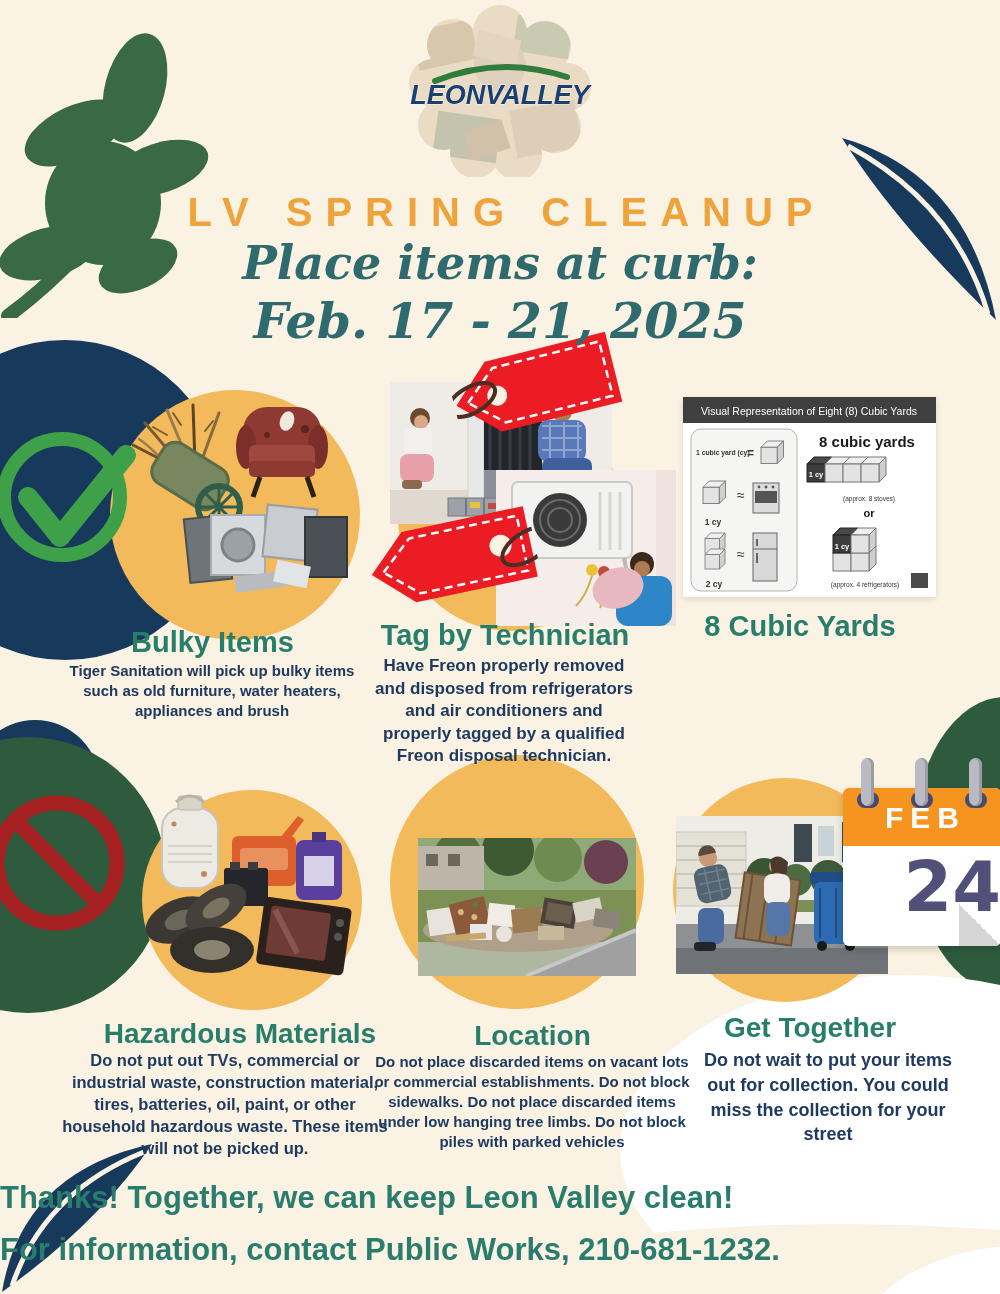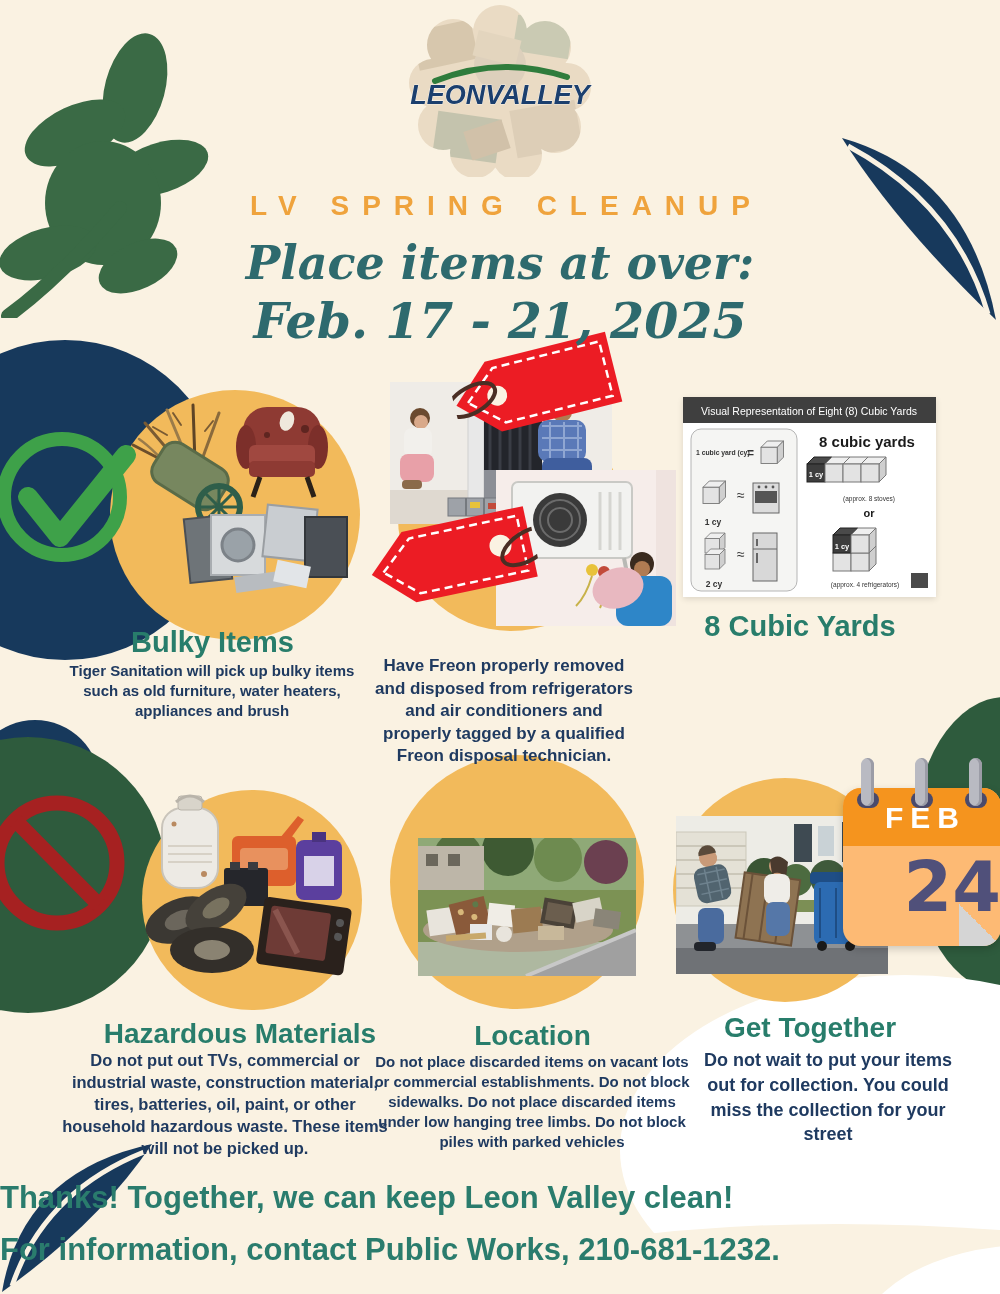--- a/index.html
+++ b/index.html
@@ -2,34 +2,34 @@
 <html><head>
 <meta charset="utf-8">
 <style>
   html,body{margin:0;padding:0;}
   .page{position:relative;width:1000px;height:1294px;background:#FAF2E2;overflow:hidden;
         font-family:"Liberation Sans",sans-serif;padding-left:48px;}
   .abs{position:absolute;}
   .c{position:absolute;border-radius:50%;}
   svg{display:block;font-family:"Liberation Sans",sans-serif;}
   .title{position:absolute;left:0;top:190px;width:1000px;text-align:center;
-         font-size:28px;font-weight:800;letter-spacing:13px;text-indent:13px;color:#EFA33C;}
+         font-size:40px;font-weight:800;letter-spacing:13px;text-indent:13px;color:#EFA33C;}
   .script{position:absolute;left:0;width:1000px;text-align:center;color:#2E6A6E;
           font-family:"DejaVu Serif",serif;font-style:italic;font-weight:700;}
   .sub1{top:236px;font-size:46px;}
   .sub2{top:292px;font-size:49px;}
   .sec-h{position:absolute;text-align:center;font-weight:800;color:#287D6B;font-size:29px;}
   .sec-b{position:absolute;text-align:center;font-weight:700;color:#1F3A60;line-height:1.33;}
   .sec-h2{font-size:28px;}
   .footer-l{position:absolute;left:0;width:1000px;font-weight:800;
             color:#2A7C6D;font-size:31px;}
   
   .cal{position:absolute;left:843px;top:758px;width:158px;height:220px;}
-  .cal-card{position:absolute;left:0;top:30px;width:158px;height:158px;background:#fdba74;
-            border-radius:18px;box-shadow:0 3px 8px rgba(0,0,0,.18);overflow:hidden;}
+  .cal-card{position:absolute;left:0;top:30px;width:158px;height:158px;background:#ffffff;
+            border-radius:6px;box-shadow:0 3px 8px rgba(0,0,0,.18);overflow:hidden;}
   .cal-head{position:absolute;left:0;top:0;width:158px;height:58px;background:#F5941E;
             color:#fff;text-align:center;font-weight:800;font-size:30px;letter-spacing:7px;
             text-indent:7px;line-height:60px;}
   .cal-day{position:absolute;left:0;top:58px;width:158px;text-align:right;
            font-weight:800;font-size:70px;color:#50507A;font-family:"DejaVu Sans",sans-serif;}
   .cal-fold{position:absolute;right:0;bottom:0;width:42px;height:42px;
             background:linear-gradient(to top right,#D5D5D5 50%,rgba(0,0,0,0) 50%);}
   .ring{position:absolute;top:0;width:13px;height:48px;background:#B9BAC2;border-radius:7px;
         box-shadow:inset -3px 0 0 #9B9CA6;}
   .ring-hole{position:absolute;top:34px;width:22px;height:16px;background:#4A4A6B;border-radius:8px;}
@@ -393,26 +393,27 @@
     <div class="ring" style="left:72px"></div>
     <div class="ring" style="left:126px"></div>
   </div>
 
   <svg class="abs" style="left:600px;top:1200px" width="400" height="94" viewBox="0 0 400 94">
     <path d="M0,94 L0,40 Q180,14 400,30 L400,94 Z" fill="#FAF2E2"></path>
   </svg>
   <div class="c" style="left:855px;top:1245px;width:350px;height:210px;background:#FFFFFF"></div>
 
   <div class="title">LV SPRING CLEANUP</div>
-  <div class="script sub1">Place items at over:</div>
+  <div class="script sub1">Place items at curb:</div>
   <div class="script sub2">Feb. 17 - 21, 2025</div>
 
   <div class="sec-h" style="left:40px;top:626px;width:345px;">Bulky Items</div>
   <div class="sec-b" style="left:62px;top:661px;width:300px;font-size:15px;">Tiger Sanitation will pick up bulky items such as old furniture, water heaters, appliances and brush</div>
 
+  <div class="sec-h" style="left:360px;top:619px;width:290px;">Tag by Technician</div>
   <div class="sec-b" style="left:370px;top:655px;width:268px;font-size:17px;">Have Freon properly removed and disposed from refrigerators and air conditioners and properly tagged by a qualified Freon disposal technician.</div>
 
   <div class="sec-h" style="left:650px;top:610px;width:300px;">8 Cubic Yards</div>
 
   <div class="sec-h sec-h2" style="left:60px;top:1018px;width:360px;">Hazardous Materials</div>
   <div class="sec-b" style="left:52px;top:1050px;width:346px;font-size:16.5px;">Do not put out TVs, commercial or industrial waste, construction material, tires, batteries, oil, paint, or other household hazardous waste. These items will not be picked up.</div>
 
   <div class="sec-h sec-h2" style="left:390px;top:1020px;width:285px;">Location</div>
   <div class="sec-b" style="left:372px;top:1052px;width:320px;font-size:15px;">Do not place discarded items on vacant lots or commercial establishments. Do not block sidewalks. Do not place discarded items under low hanging tree limbs. Do not block piles with parked vehicles</div>
 

